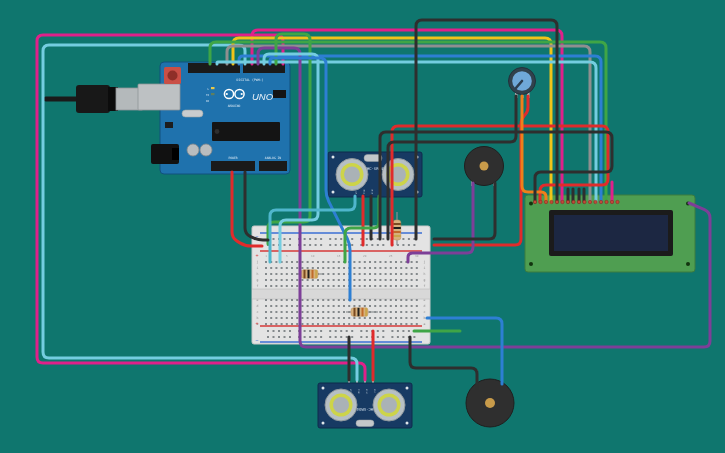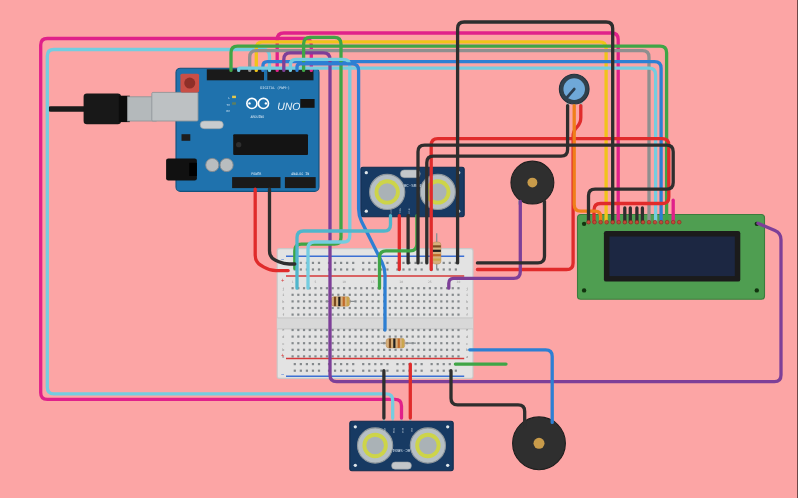--- a/index.html
+++ b/index.html
@@ -1,16 +1,16 @@
 <!DOCTYPE html>
 <html><head>
 <meta charset="utf-8">
 <style>
   html,body{margin:0;padding:0;background:#000;}
-  .stage{position:relative;width:725px;height:453px;background:#fca5a5;overflow:hidden;}
+  .stage{position:relative;width:725px;height:453px;background:#0f766e;overflow:hidden;}
   svg{display:block;}
   text{font-family:"DejaVu Sans Mono","Liberation Mono",monospace;}
   .sans{font-family:"Liberation Sans","DejaVu Sans",sans-serif;}
 </style>
 </head>
 <body>
 
 <div class="stage">
 <svg id="svg" width="725" height="453" viewBox="0 0 725 453" xmlns="http://www.w3.org/2000/svg">
 

